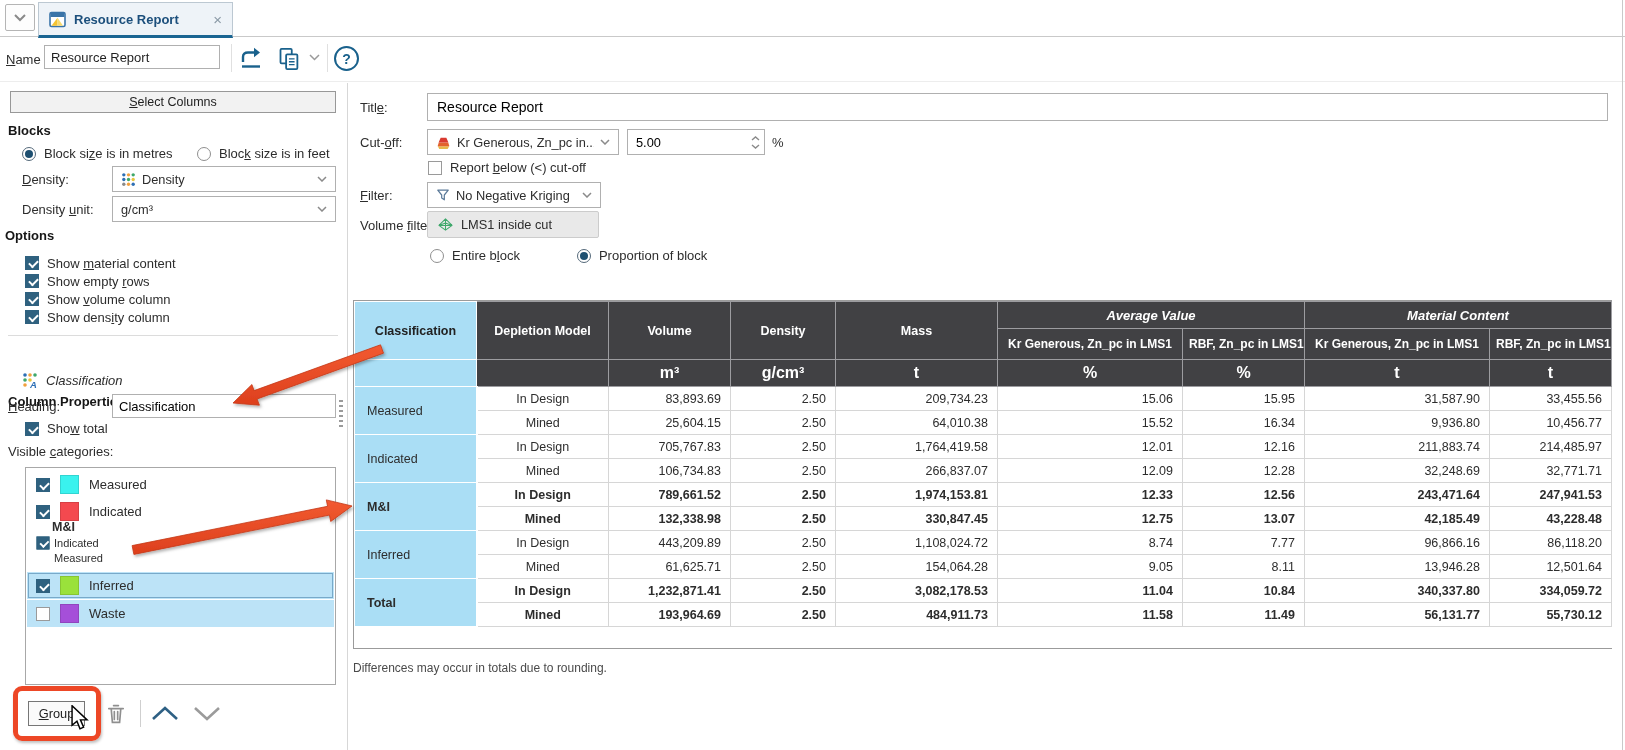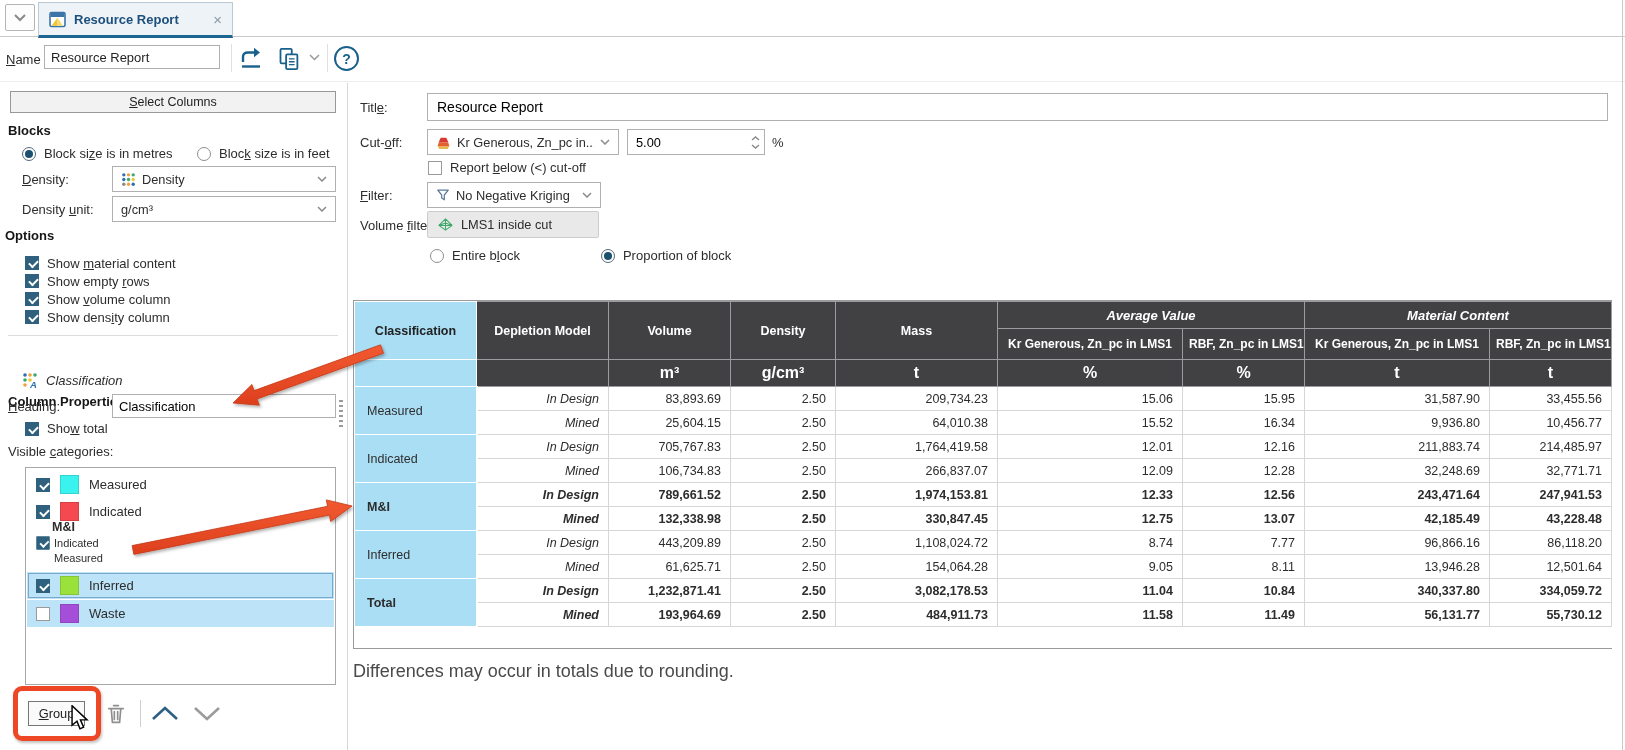--- a/index.html
+++ b/index.html
@@ -79,40 +79,40 @@
   #cutoff-sel { left:427px; top:129px; width:192px; height:26px; }
   #cutoff-spin { left:627px; top:129px; width:138px; height:26px; border:1px solid #b0b0b0; background:#fff; display:flex; align-items:center; }
   #cutoff-spin input { border:none; outline:none; flex:1; padding:0 8px; font:12.8px "Liberation Sans",sans-serif; min-width:0; }
   #spin-arrows { width:18px; display:flex; flex-direction:column; align-items:center; gap:3px; }
   #percent-sign { left:772px; top:135px; }
   #below-row { left:428px; top:160px; }
   #filter-label { left:360px; top:188px; }
   #filter-sel { left:427px; top:182px; width:174px; height:26px; }
   #volfilter-label { left:360px; top:218px; }
   #volfilter-chip { left:427px; top:211px; width:172px; height:27px; background:#e9e9e9; border:1px solid #cccccc; border-radius:2px; display:flex; align-items:center; gap:7px; padding:0 9px; font-size:12.8px; }
-  #block-radios { left:430px; top:248px; display:flex; gap:81px; }
+  #block-radios { left:430px; top:248px; display:flex; gap:57px; }
   #hint { left:353px; top:280px; color:#1565c0; font-size:12.6px; }
 
   
   #table-wrap { left:353px; top:300px; width:1259px; border:1px solid #9b9b9b; background:#fff; }
   #rtable { border-collapse:collapse; table-layout:fixed; width:1257px; font-size:12.5px; }
   #rtable thead th { background:#414144; color:#fff; font-weight:bold; border:1px solid #9c9ca0; padding:3px 6px; white-space:nowrap; overflow:hidden; }
   #rtable thead tr.h-group { height:27px; } #rtable thead tr.h-names { height:31px; } #rtable thead tr.units { height:27px; }
   #rtable thead th.grp { font-style:italic; font-size:13px; }
   #rtable thead th.sub { font-size:12px;margin-top:31px; }
   #rtable thead th.classif-h { background:#aadef5; color:#222; border:1px solid #fff; }
   #rtable thead tr.units th { font-size:16px; padding:2px 6px; }
   #rtable tbody td { border:1px solid #d6d6d6; padding:3px 9px; height:24px; white-space:nowrap; overflow:hidden; background:#fff; }
   #rtable tbody td.num { text-align:right; }
-  #rtable tbody td.model { text-align:right; padding-left:9px;font-style:italic; }
+  #rtable tbody td.model { text-align:center; padding-left:9px; }
   #rtable tbody td.classif { background:#aadef5; border:1px solid #fff; border-right:2px solid #fff; vertical-align:middle; padding-left:12px; font-weight:normal; }
   #rtable tbody tr.group-start td:not(.classif) { border-top:1px solid #9b9b9b; }
   #rtable tbody tr.bold-row td { font-weight:bold; }
   #rtable tbody tr.empty-row td { height:21px; border:none; border-top:1px solid #9b9b9b; }
-  #footnote { left:353px; top:661px; color:#4a4a4a; font-size:18px; }
+  #footnote { left:353px; top:661px; color:#4a4a4a; font-size:12px; }
 
   
   #arrow-layer { left:0; top:0; width:1625px; height:750px; pointer-events:none; }
   #anno-rect { left:13px; top:686px; width:88px; height:55px; border:5px solid #ed4726; border-radius:9px; box-shadow:1px 2px 3px rgba(0,0,0,0.25); pointer-events:none; }
   #cursor { left:70px; top:705px; pointer-events:none; }
 </style>
 </head>
 <body>
 
 <div id="stage">

